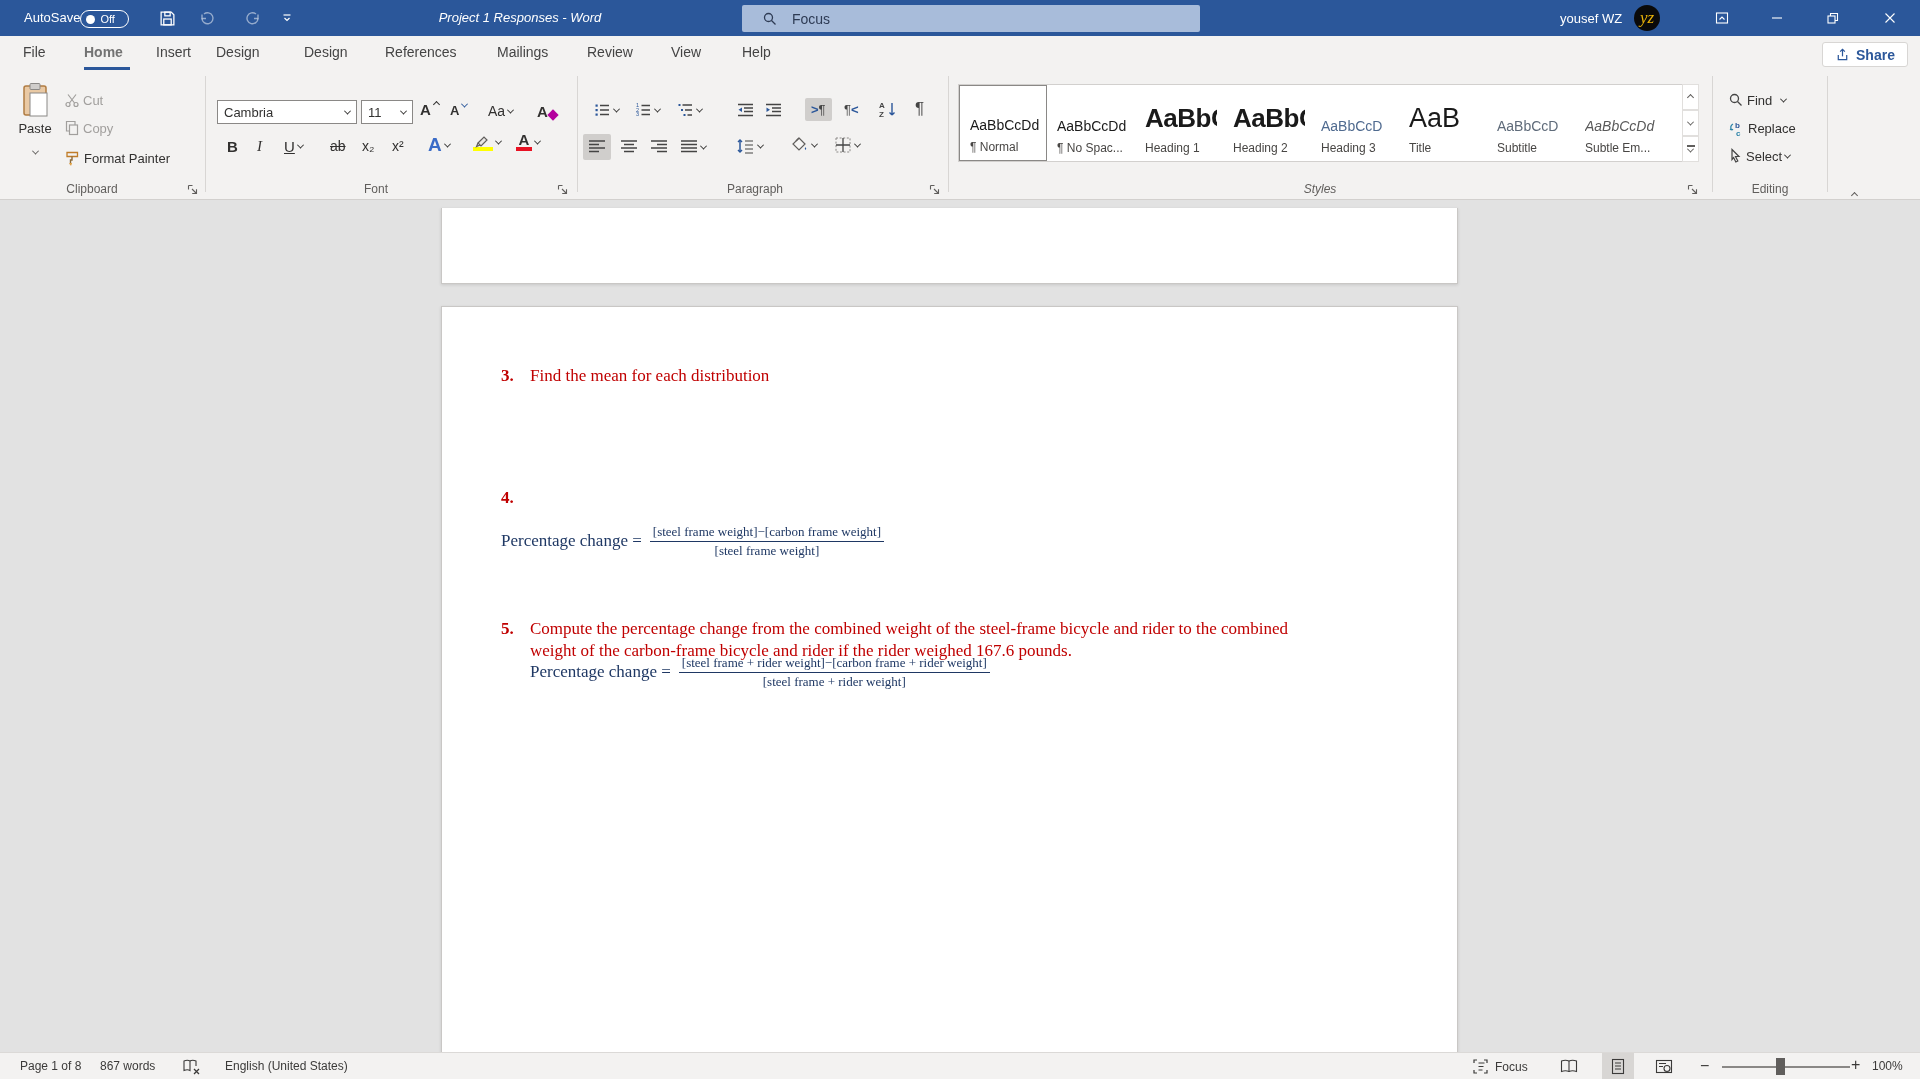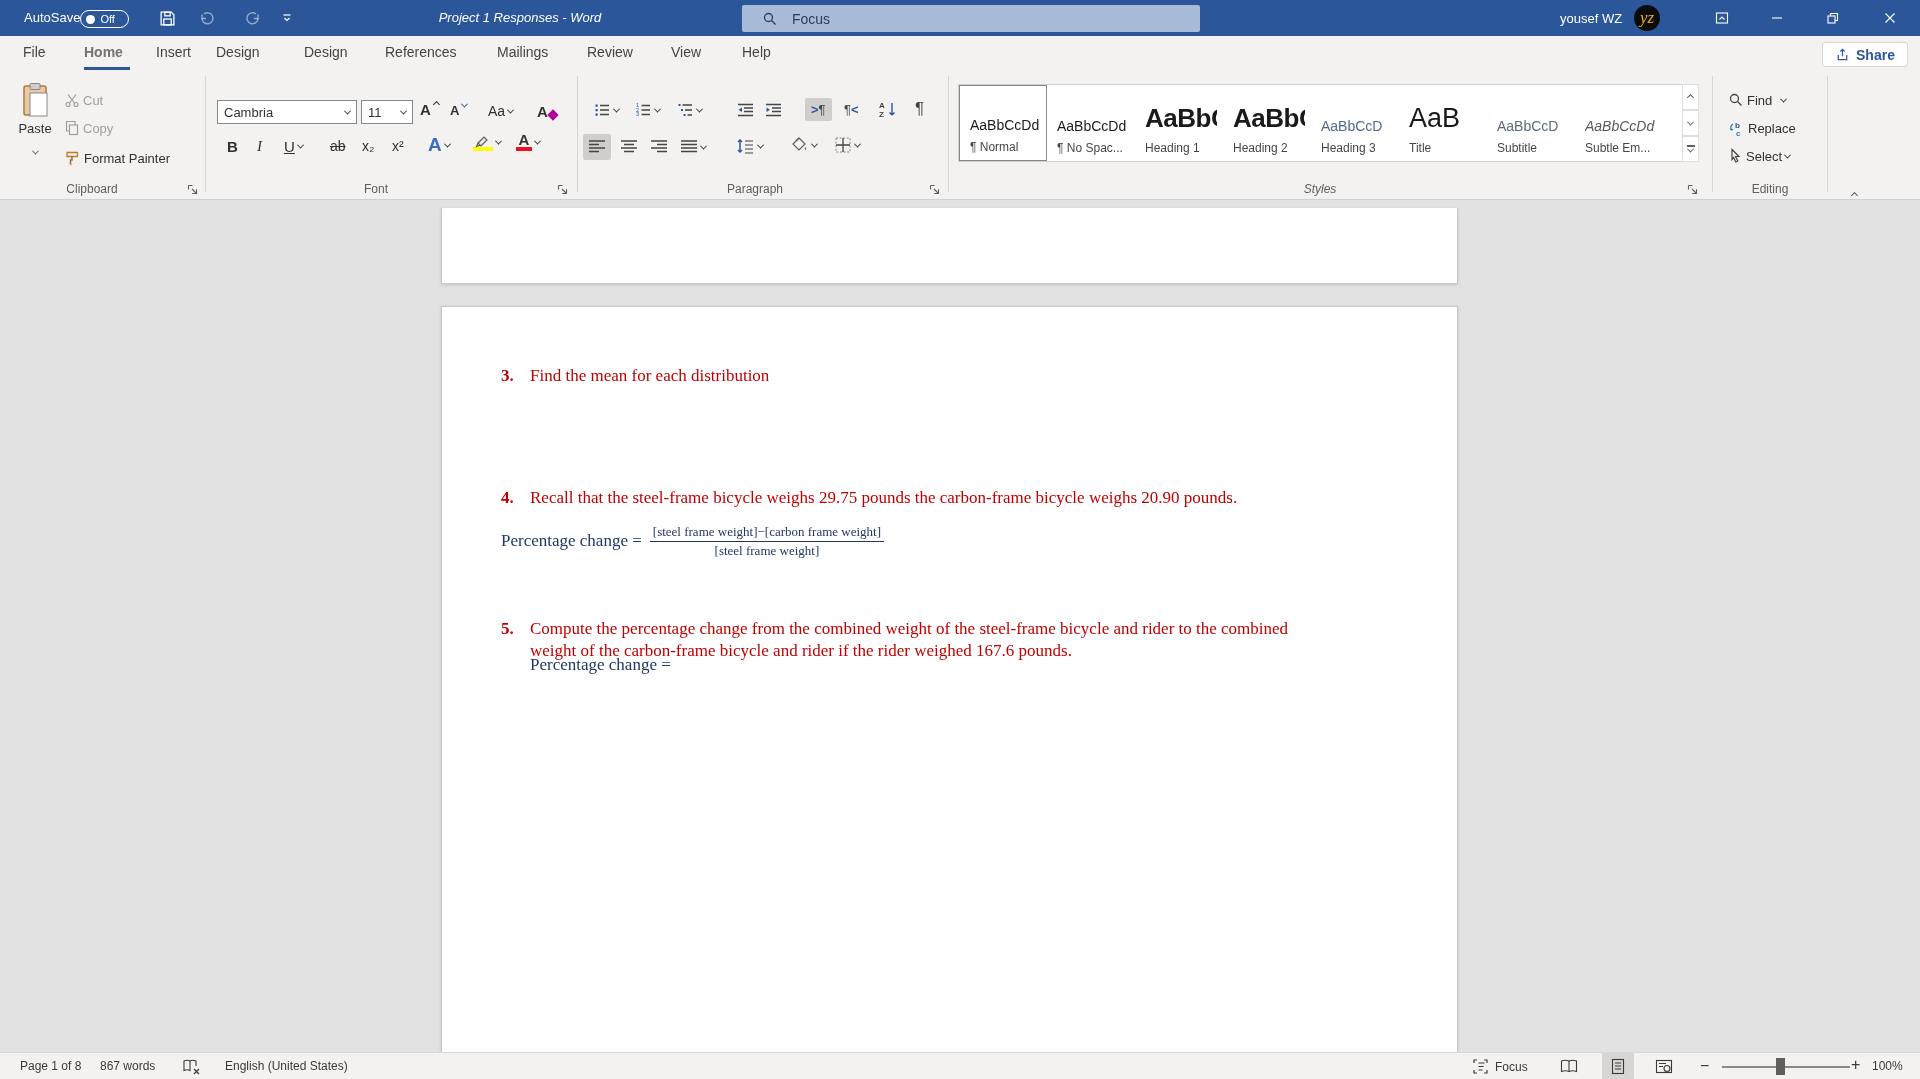--- a/index.html
+++ b/index.html
@@ -559,40 +559,43 @@
       <div class="ditem" style="top:58px;">
         <span class="inum red">3.</span>
         <div class="dlines red">
           <div>Find the mean for each distribution</div>
         </div>
       </div>
 
       <div class="ditem" style="top:180px;">
         <span class="inum red">4.</span>
         <div class="dlines red">
-          <div>Recall that the steel-frame bicycle weighs 29.75 pounds the carbon-frame bicycle weighs 20.90 pounds.</div>
         </div>
       </div>
       <div class="formula" style="left:59px; top:217px;">
         <span class="flead">Percentage change =</span>
         <span class="frac">
           <span class="num">[steel frame weight]−[carbon frame weight]</span>
           <span class="den">[steel frame weight]</span>
         </span>
       </div>
 
       <div class="ditem" style="top:311px;">
         <span class="inum red">5.</span>
         <div class="dlines red">
           <div>Compute the percentage change from the combined weight of the steel-frame bicycle and rider to the combined</div>
           <div>weight of the carbon-frame bicycle and rider if the rider weighed 167.6 pounds.</div>
         </div>
       </div>
       <div class="formula" style="left:88px; top:348px;">
         <span class="flead">Percentage change =</span>
+        <span class="frac">
+          <span class="num">[steel frame + rider weight]−[carbon frame + rider weight]</span>
+          <span class="den">[steel frame + rider weight]</span>
+        </span>
       </div>
 
     </div>
   </div>
 
   <div class="statusbar">
     <span class="sb" style="left:20px;">Page 1 of 8</span>
     <span class="sb" style="left:100px;">867 words</span>
     <span class="sb-ico" style="left:182px;">
       <svg width="19" height="17" viewBox="0 0 19 17" fill="none" stroke="#3b3a39" stroke-width="1.1">

